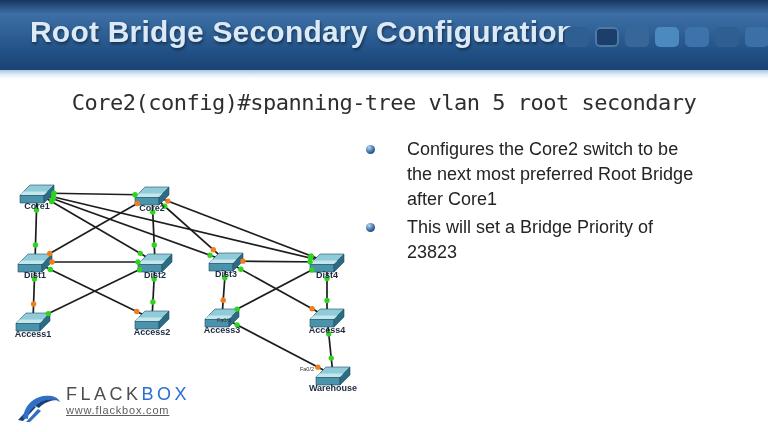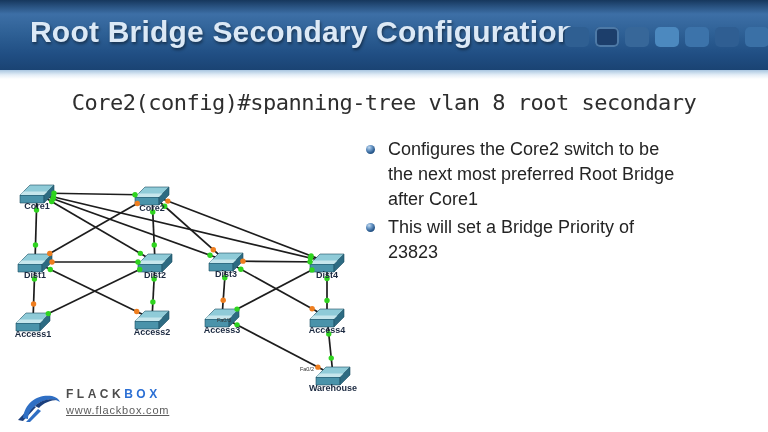--- a/index.html
+++ b/index.html
@@ -27,38 +27,38 @@
 
   
   .command {
     position:absolute; top:90px; left:0; width:768px; text-align:center;
     font-family:"DejaVu Sans Mono","Liberation Mono",monospace;
     font-size:22px; color:#2e2e2e; letter-spacing:-0.5px; white-space:nowrap;
   }
 
   
   .bullets { position:absolute; left:366px; top:137px; width:398px; }
-  .bullet-item { display:flex; align-items:flex-start; margin-bottom:3px; }
+  .bullet-item { display:flex; align-items:flex-start; margin-bottom:3px;gap:19px; }
   .bullet-dot {
     width:9px; height:9px; border-radius:50%; flex:none; margin:8px 13px 0 0;
     background:radial-gradient(circle at 35% 28%, #c3d9ee 0%, #6f9cca 30%, #2a5a8e 65%, #173c63 100%);
   }
   .bullet-text {
     font-size:18px; line-height:25px; color:#242424; white-space:pre-line;
   }
 
   
   #topology { position:absolute; left:0; top:170px; }
   #topology text { font-family:"Liberation Sans",sans-serif; }
 
   
   .footer { position:absolute; left:16px; top:386px; display:flex; align-items:flex-start; }
   .logo-icon { width:46px; height:38px; flex:none; margin-top:2px; }
   .brand-block { margin-left:4px; }
-  .brand { font-size:12px; font-weight:700; letter-spacing:3.5px; color:#4d4d4d; line-height:17px; white-space:nowrap; }
+  .brand { font-size:18px; font-weight:400; letter-spacing:3.5px; color:#4d4d4d; line-height:17px; white-space:nowrap;text-align:center; }
   .brand .brand-box { color:#2b6fd4; }
   .brand-url { font-size:11px; color:#5d5d5d; letter-spacing:0.8px; margin-top:1px;text-decoration:underline; }
 </style>
 </head>
 <body>
 
 <div class="slide">
 
   <div class="header">
     <div class="header-title">Root Bridge Secondary Configuration</div>
@@ -67,21 +67,21 @@
         <div class="sq sq-outline" style="background: rgb(28, 62, 107);"></div>
         <div class="sq" style="background: rgb(55, 103, 153);"></div>
         <div class="sq" style="background: rgb(76, 137, 191);"></div>
         <div class="sq" style="background: rgb(60, 115, 170);"></div>
         <div class="sq" style="background: rgb(47, 94, 146);"></div>
         <div class="sq" style="background: rgb(58, 112, 166);"></div>
       </div>
   </div>
   <div class="header-strip"></div>
 
-  <div class="command">Core2(config)#spanning-tree vlan 8 root secondary</div>
+  <div class="command">Core2(config)#spanning-tree vlan 5 root secondary</div>
 
   <div class="bullets">
     <div class="bullet-item">
       <span class="bullet-dot"></span>
       <span class="bullet-text">Configures the Core2 switch to be
 the next most preferred Root Bridge
 after Core1</span>
     </div>
     <div class="bullet-item">
       <span class="bullet-dot"></span>

